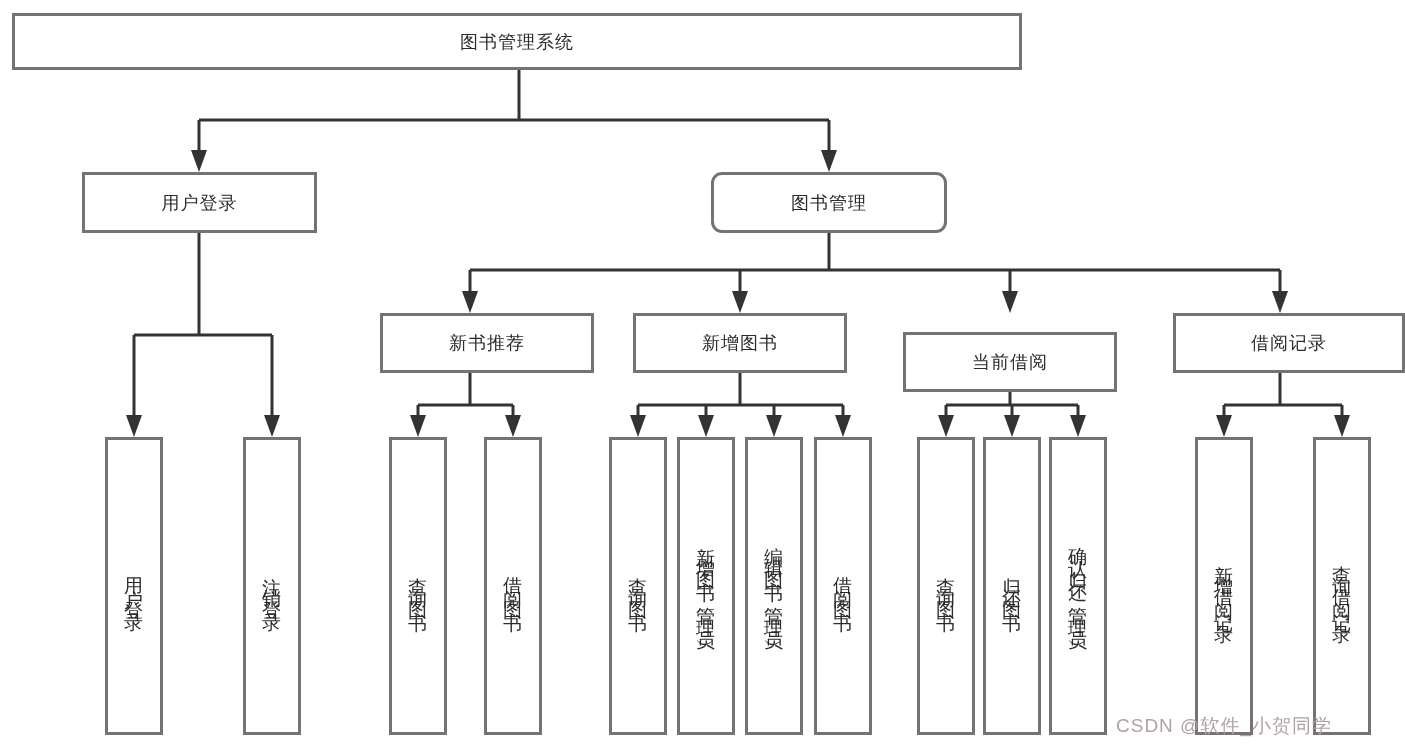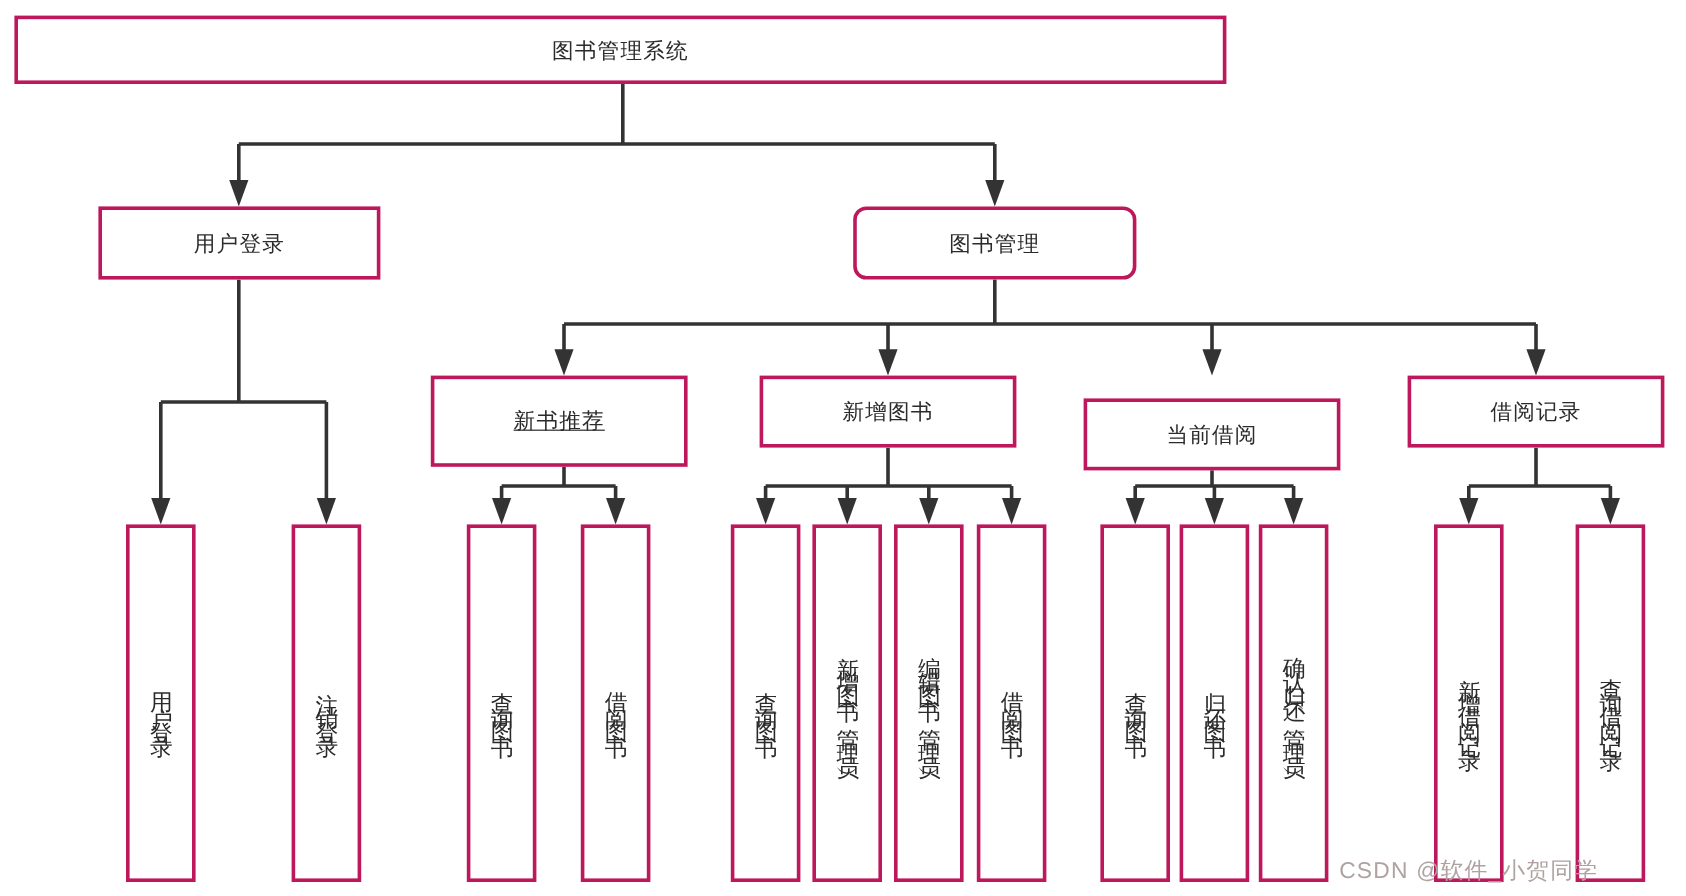--- a/index.html
+++ b/index.html
@@ -2,36 +2,36 @@
 <html><head>
 <meta charset="utf-8">
 <style>
   html,body{margin:0;padding:0;}
   body{
     width:1405px;height:747px;position:relative;background:#ffffff;
     font-family:"Liberation Sans","DejaVu Sans",sans-serif;overflow:hidden;
   }
   #connectors{position:absolute;left:0;top:0;width:1405px;height:747px;}
   .box{
-    position:absolute;box-sizing:border-box;border:3px solid #be185d;background:#ffffff;
+    position:absolute;box-sizing:border-box;border:3px solid #737373;background:#ffffff;
     display:flex;align-items:center;justify-content:center;color:#2b2b2b;
   }
   .h-label{font-size:18px;letter-spacing:1px;white-space:nowrap;}
   .v-label{
     writing-mode:vertical-rl;text-orientation:mixed;
     font-size:19px;letter-spacing:12px;line-height:1;white-space:nowrap;
   }
   
   #n-root{left:12px;top:13px;width:1010px;height:57px;}
   #n-user-login{left:82px;top:172px;width:235px;height:61px;}
   #n-book-management{left:711px;top:172px;width:236px;height:61px;border-radius:11px;}
-  #n-new-book-rec{left:359px;top:313px;width:214px;height:76px;text-decoration:underline;}
+  #n-new-book-rec{left:380px;top:313px;width:214px;height:60px;}
   #n-book-borrow{left:633px;top:313px;width:214px;height:60px;}
   #n-current-borrow{left:903px;top:313px;width:214px;height:60px;margin-top:19px;}
-  #n-borrow-record{left:1173px;top:313px;width:214px;height:60px;}
+  #n-borrow-record{left:1173px;top:313px;width:232px;height:60px;}
   .leaf{top:437px;width:58px;height:298px;}
   #n-login-user{left:105px;}
   #n-login-logout{left:243px;}
   #n-nbr-query{left:389px;}
   #n-nbr-borrow{left:484px;}
   #n-bb-query{left:609px;}
   #n-bb-add{left:677px;}
   #n-bb-edit{left:745px;}
   #n-bb-borrow{left:814px;}
   #n-cb-query{left:917px;}

